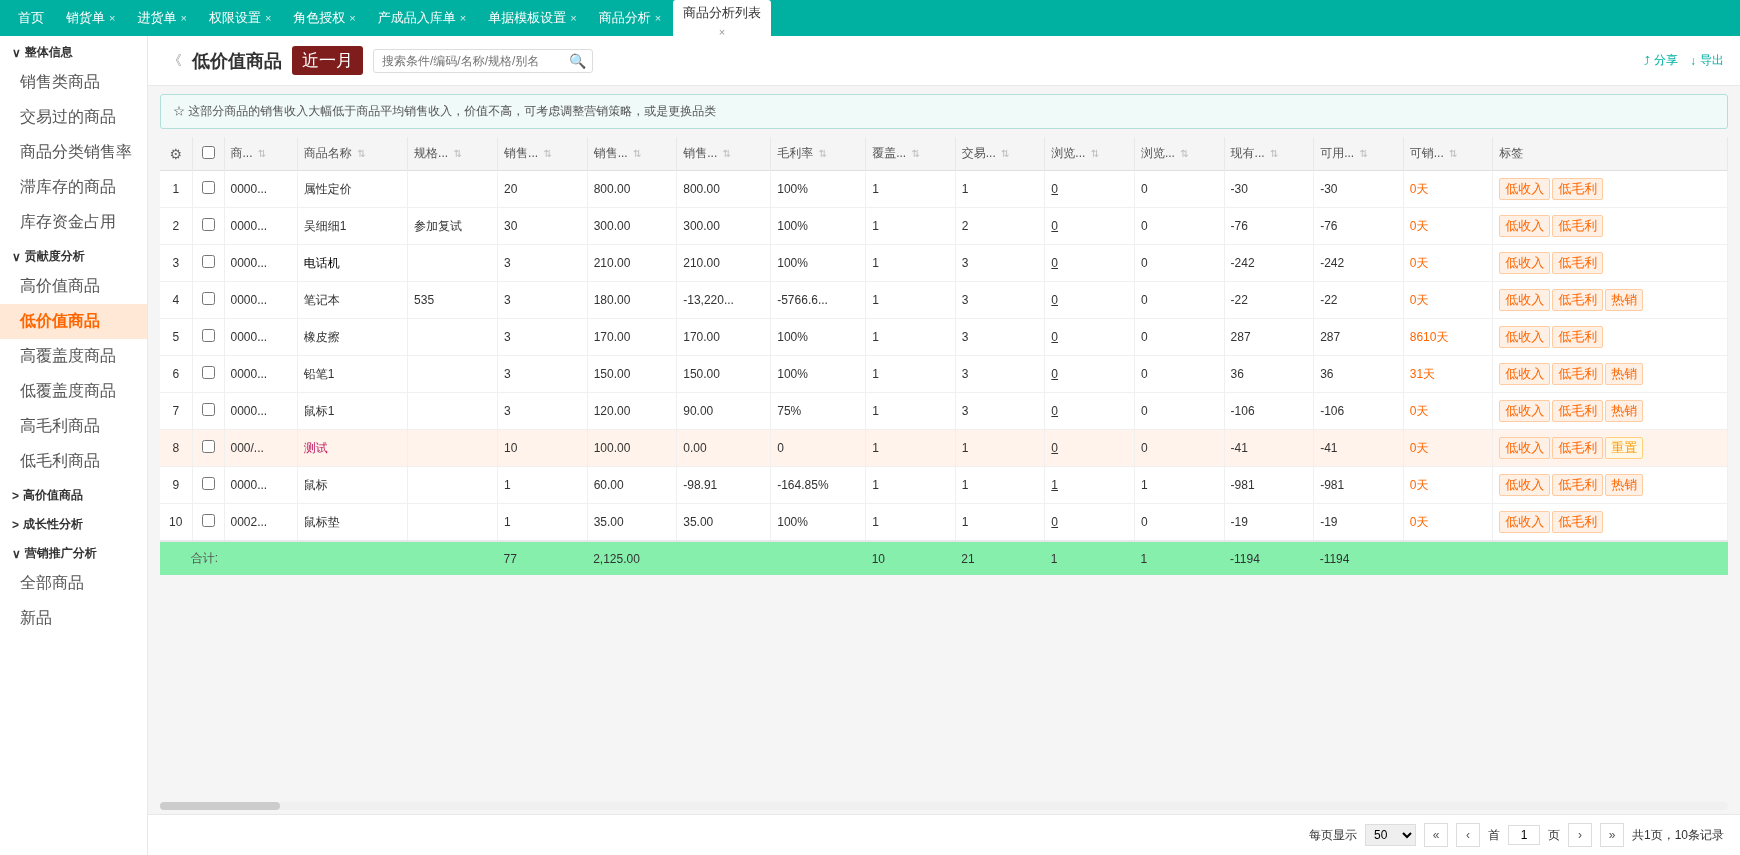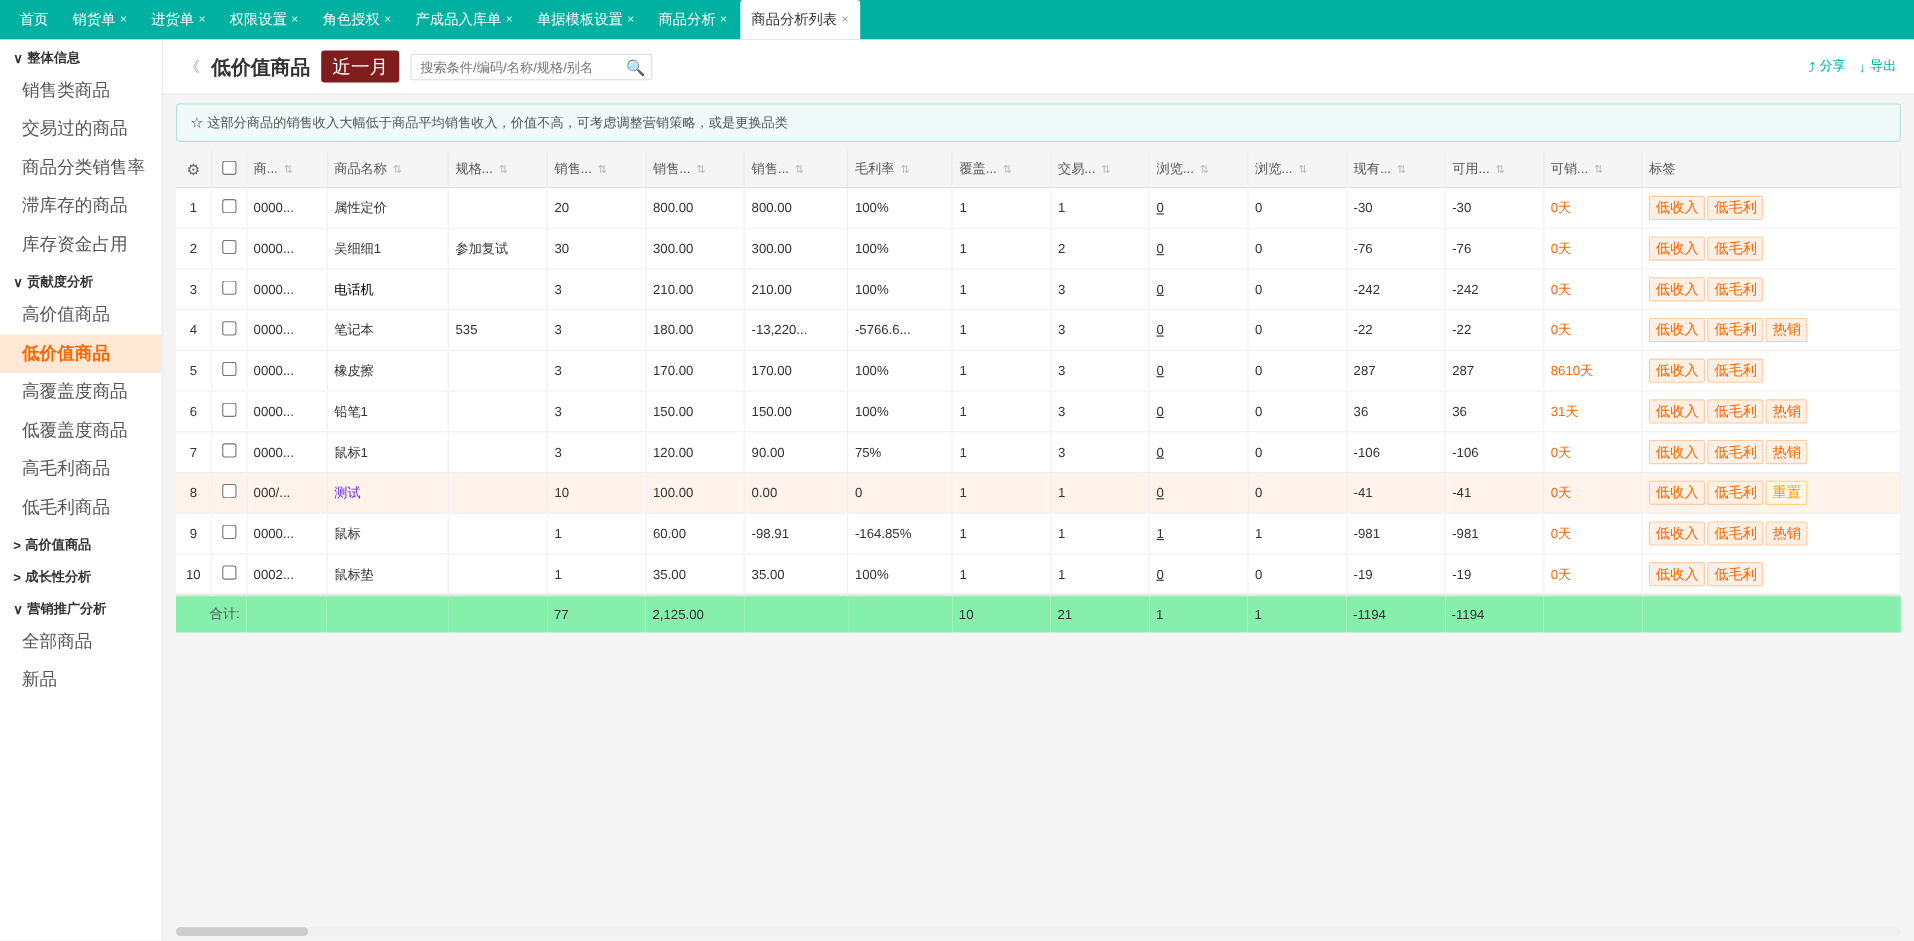--- a/index.html
+++ b/index.html
@@ -19,21 +19,21 @@
       padding: 4px 10px;
       border-radius: 3px 3px 0 0;
       cursor: pointer;
       font-size: 13px;
       white-space: nowrap;
       display: flex;
       align-items: center;
       gap: 4px;
       height: 36px;
     }
-    .nav-item.active { background: #fff; color: #333; }
+    .nav-item.active { background: #fff; color: #333; flex-direction: column; }
     .nav-item .close-x { font-size: 11px; color: rgba(255,255,255,0.8); }
     .nav-item.active .close-x { color: #999; }
 
     
     .main-layout {
       display: flex;
       height: calc(855px - 36px);
     }
 
     
@@ -535,21 +535,21 @@
       <td>0</td>
       <td>-106</td>
       <td>-106</td>
       <td class="days-orange">0天</td>
       <td><span class="tag-label tag-orange">低收入</span><span class="tag-label tag-orange">低毛利</span><span class="tag-label tag-hot">热销</span></td>
     </tr>
             <tr class="highlighted">
       <td style="text-align:center;">8</td>
       <td style="text-align:center;"><input type="checkbox" style="accent-color: rgb(255, 102, 0);"></td>
       <td>000/...</td>
-      <td style="cursor:pointer;color:#6d28d9;">测试</td>
+      <td style="cursor:pointer;color:#be185d;">测试</td>
       <td></td>
       <td>10</td>
       <td>100.00</td>
       <td>0.00</td>
       <td>0</td>
       <td>1</td>
       <td>1</td>
       <td><span class="underline">0</span></td>
       <td>0</td>
       <td>-41</td>
@@ -616,15 +616,31 @@
             <td></td>
           </tr>
         </tfoot>
       </table>
     </div>
 
     <div class="scrollbar-area">
       <div class="scrollbar-thumb"></div>
     </div>
 
+    <div class="pagination-bar">
+      <span>每页显示</span>
+      <select>
+        <option>50</option>
+        <option>100</option>
+        <option>200</option>
+      </select>
+      <button class="page-nav-btn">«</button>
+      <button class="page-nav-btn">‹</button>
+      <span>首</span>
+      <input class="page-input" type="text" value="1" style="">
+      <span>页</span>
+      <button class="page-nav-btn">›</button>
+      <button class="page-nav-btn">»</button>
+      <span>共1页，10条记录</span>
+    </div>
 
   </div>
 </div>
 
 </body></html>

